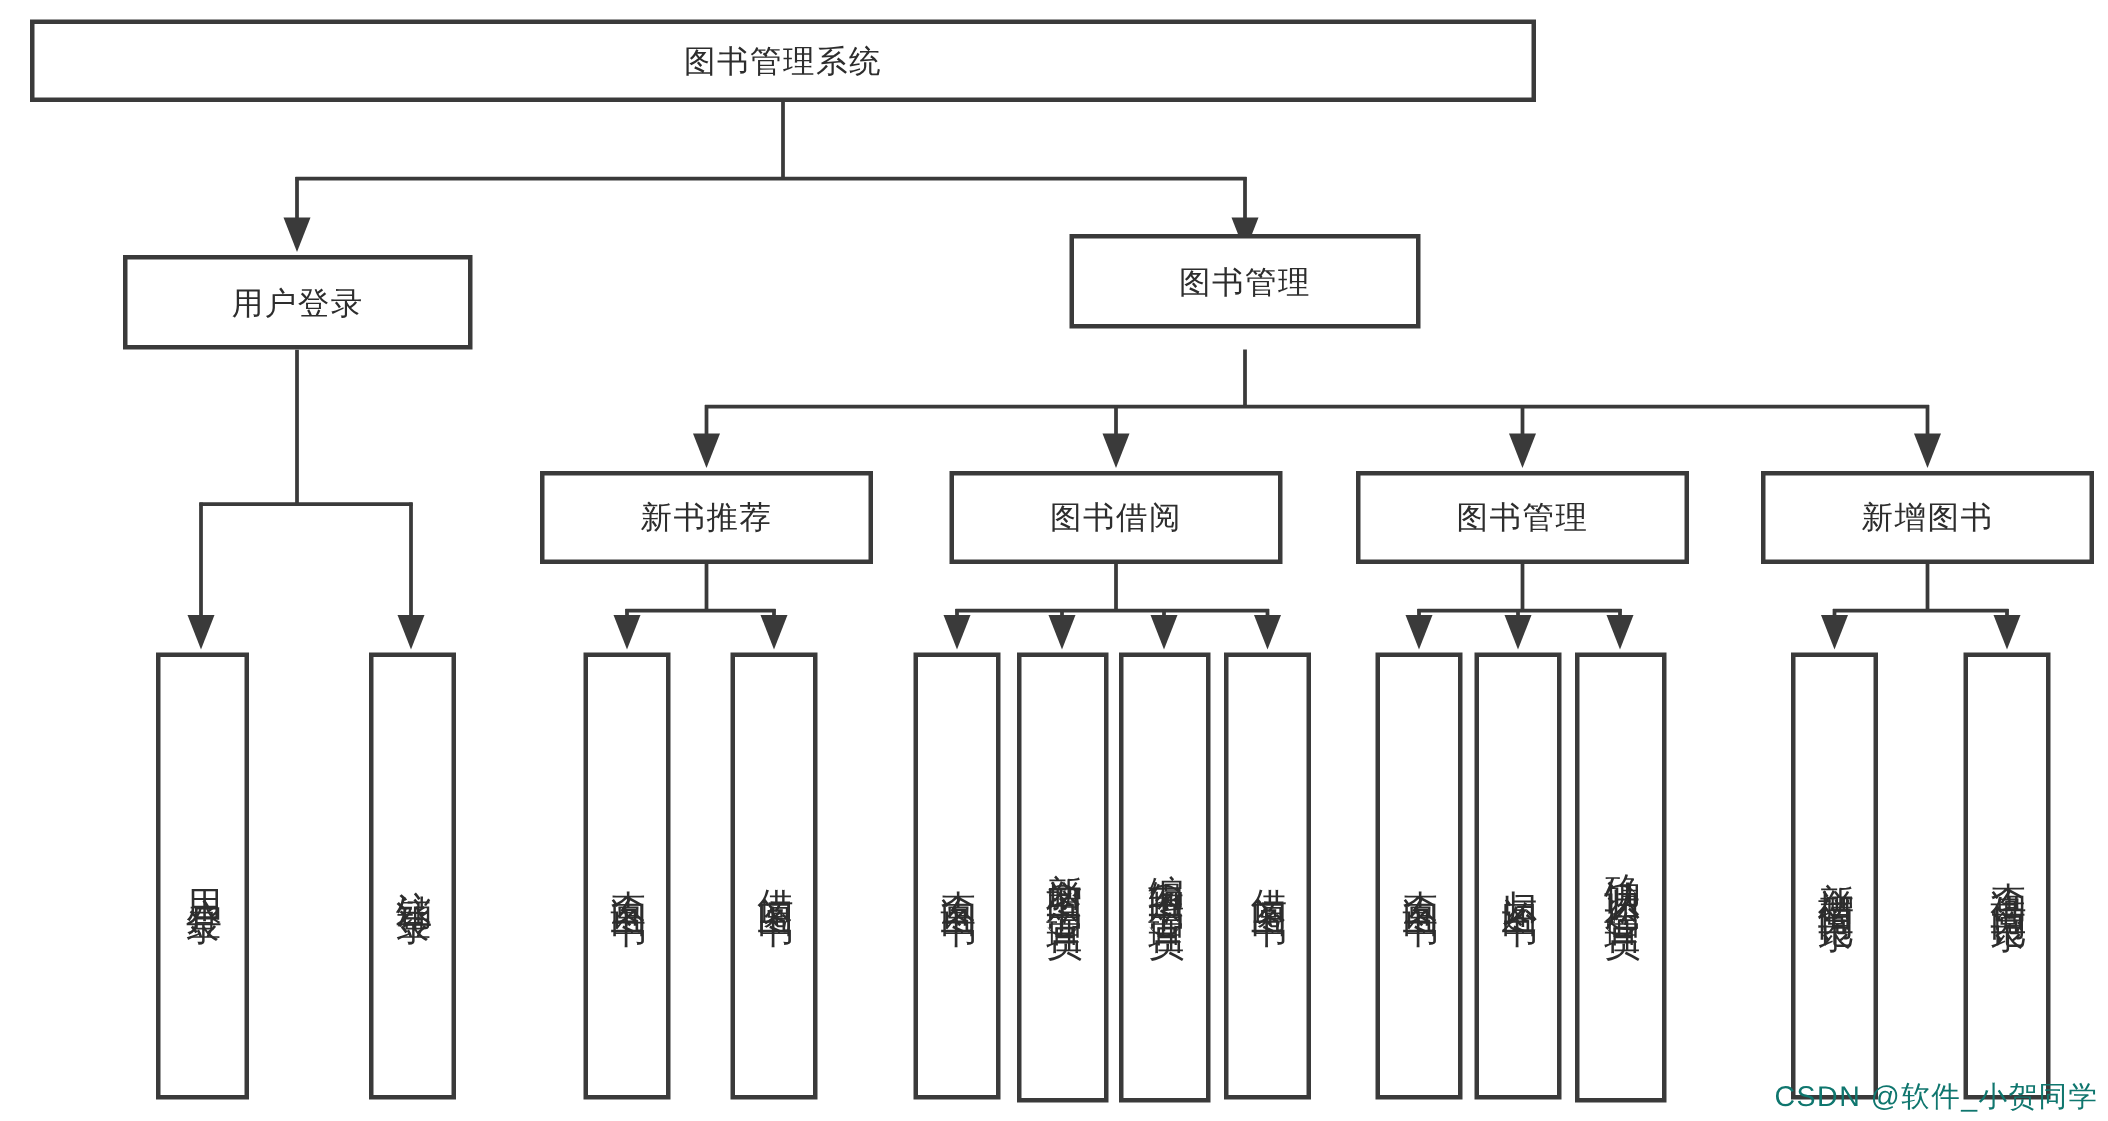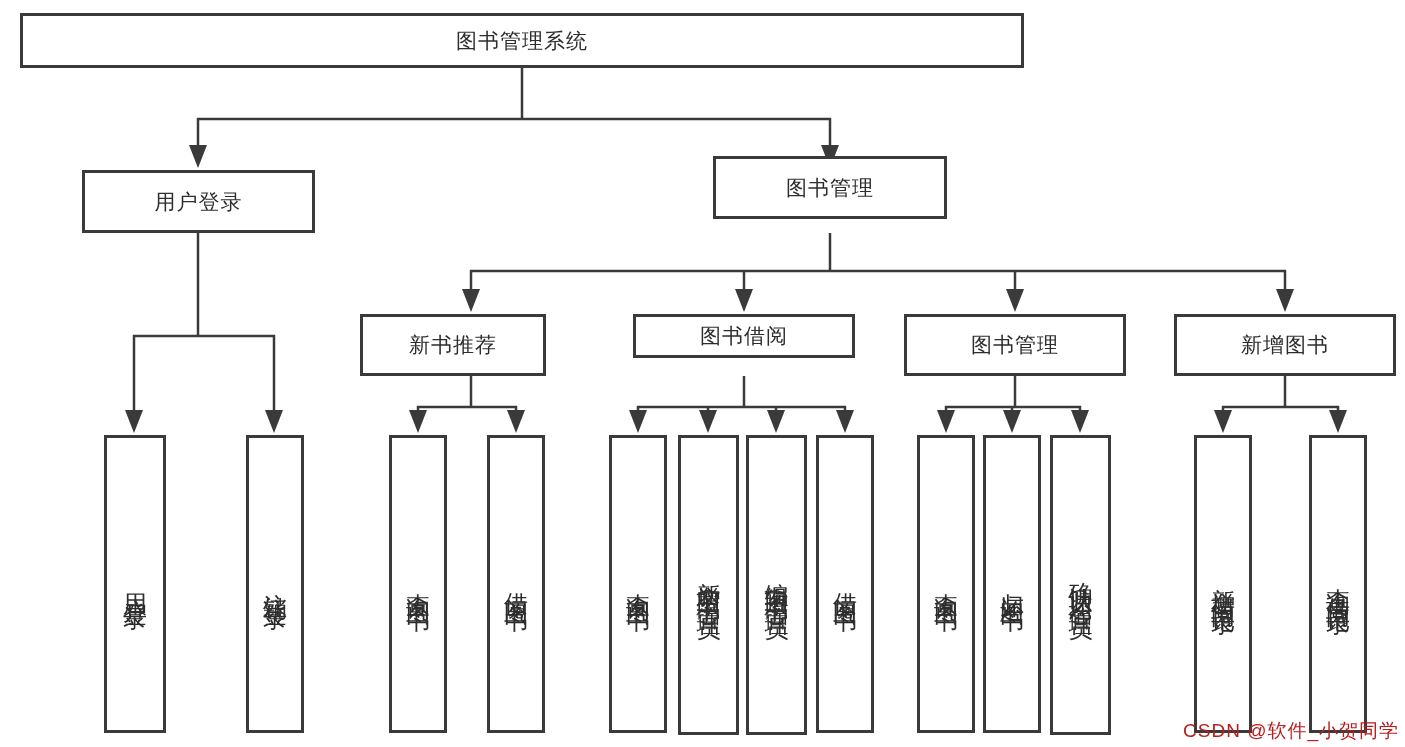--- a/index.html
+++ b/index.html
@@ -14,21 +14,21 @@
     display:flex;align-items:center;justify-content:center;box-sizing:border-box;
   }
   .hlabel{font-size:21px;letter-spacing:1px;white-space:nowrap;}
   .leaf{border-width:3px;}
   .vlabel{
     writing-mode:vertical-rl;text-orientation:upright;
     font-size:24px;line-height:1;letter-spacing:5px;white-space:nowrap;
   }
   .watermark{
     position:absolute;z-index:3;right:6px;bottom:3px;
-    font-size:19px;color:#b91c1c;letter-spacing:1px;white-space:nowrap;
+    font-size:19px;color:#0f766e;letter-spacing:1px;white-space:nowrap;
   }
 </style>
 </head>
 <body>
 
 <div class="canvas">
 
   <svg class="wires" width="1405" height="747" viewBox="0 0 1405 747">
     <g stroke="#3a3a3a" stroke-width="2.5" fill="none">
 
@@ -103,24 +103,24 @@
     <span class="hlabel">图书管理系统</span>
   </div>
 
   <div class="box" style="left:82px;top:170px;width:233px;height:63px;">
     <span class="hlabel">用户登录</span>
   </div>
   <div class="box" style="left:713px;top:156px;width:234px;height:63px;">
     <span class="hlabel">图书管理</span>
   </div>
 
-  <div class="box" style="left:360px;top:314px;width:186px;height:62px;">
+  <div class="box" style="left:360px;top:314px;width:222px;height:62px;">
     <span class="hlabel">新书推荐</span>
   </div>
-  <div class="box" style="left:633px;top:314px;width:222px;height:44px;">
+  <div class="box" style="left:633px;top:314px;width:222px;height:62px;">
     <span class="hlabel">图书借阅</span>
   </div>
   <div class="box" style="left:904px;top:314px;width:222px;height:62px;">
     <span class="hlabel">图书管理</span>
   </div>
   <div class="box" style="left:1174px;top:314px;width:222px;height:62px;">
     <span class="hlabel">新增图书</span>
   </div>
 
   <div class="box leaf" style="left:104px;top:435px;width:62px;height:298px;">

